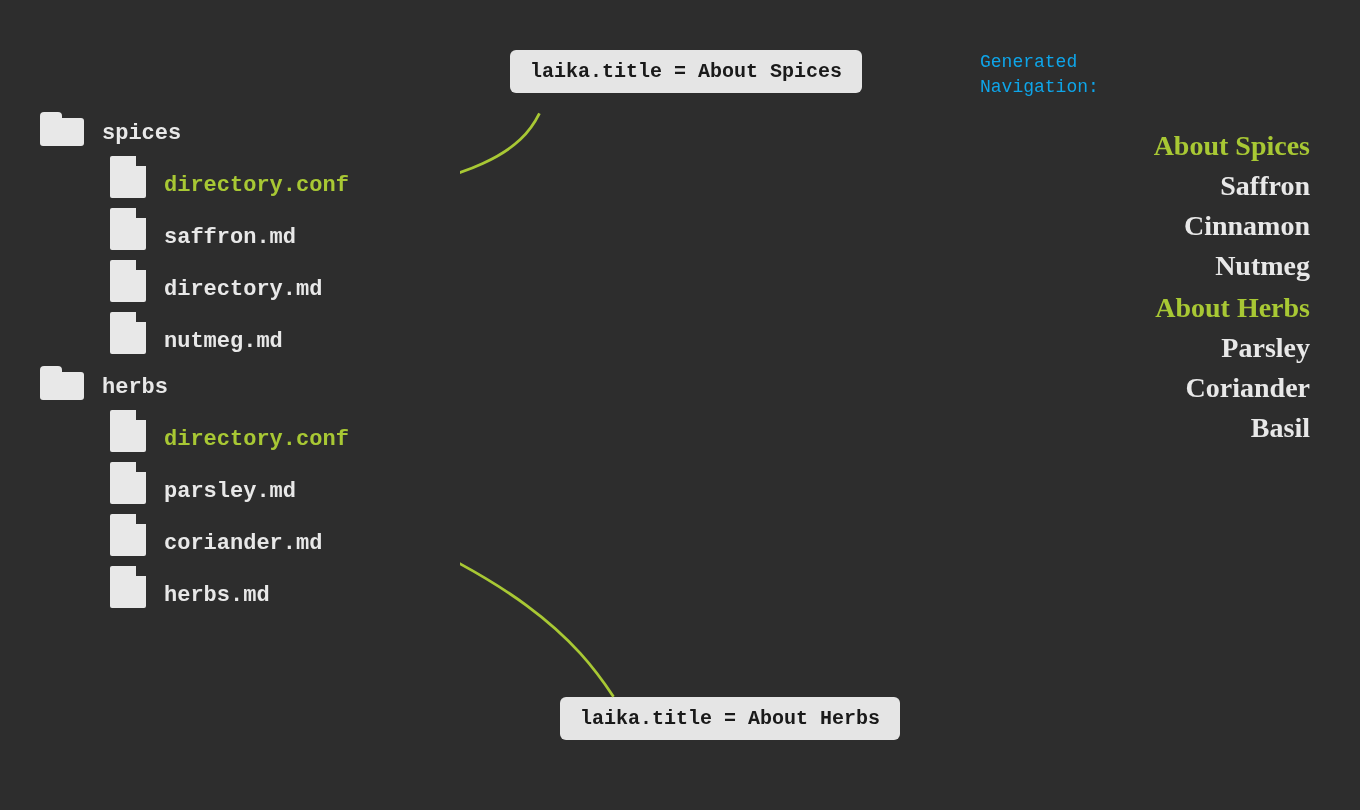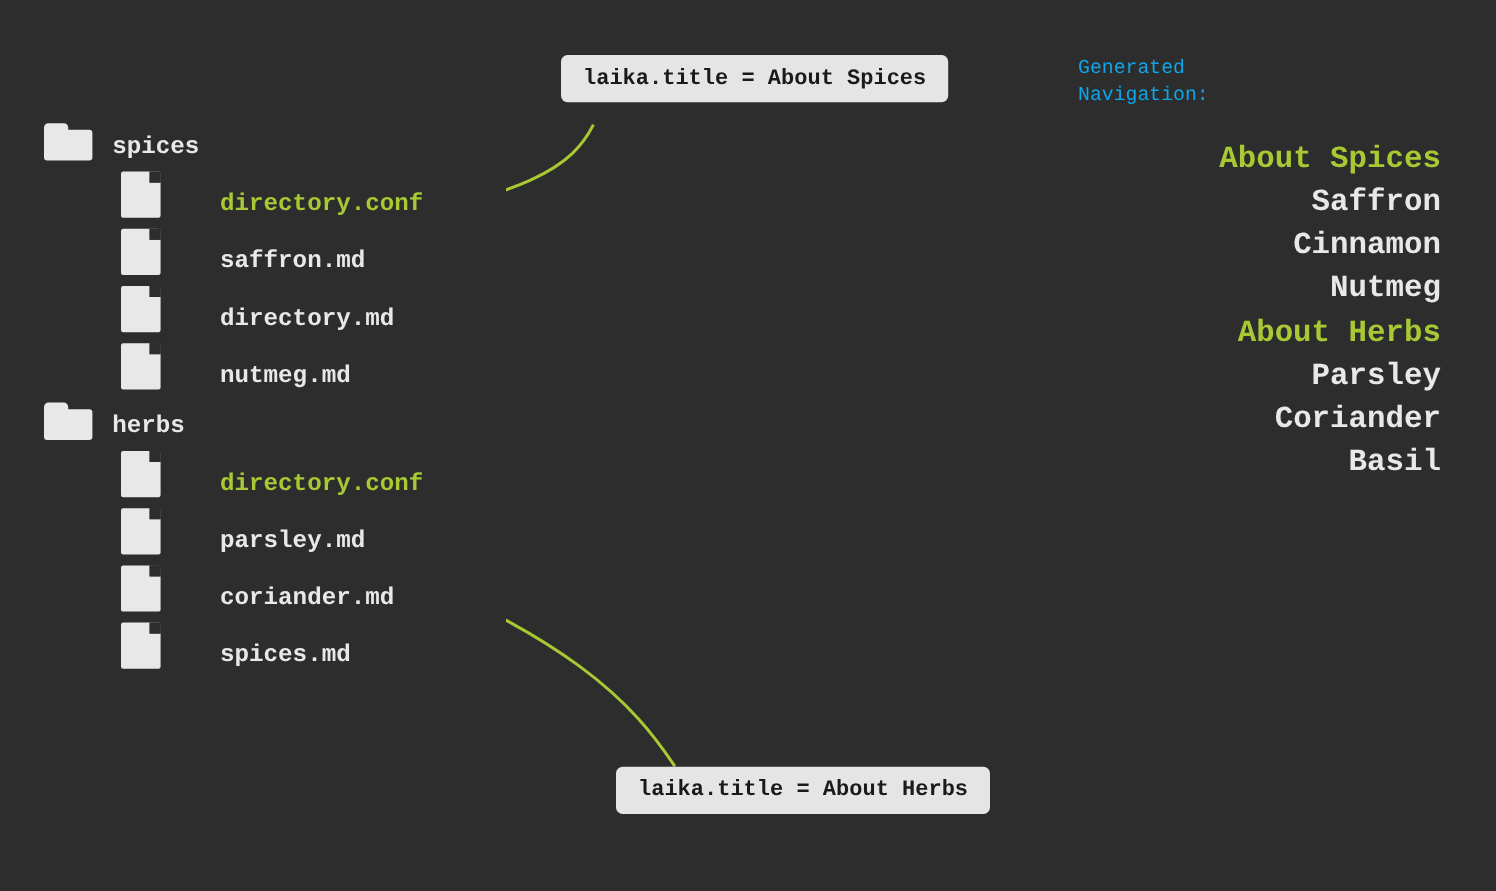--- a/index.html
+++ b/index.html
@@ -31,21 +31,20 @@
       display: flex;
       align-items: flex-end;
       margin-bottom: 10px;
       font-size: 22px;
       color: #e8e8e8;
       font-weight: bold;
     }
 
     .tree-item.indent {
       margin-left: 70px;
-      gap: 36px;
     }
 
     .tree-item .icon {
       margin-right: 18px;
       flex-shrink: 0;
     }
 
     .tree-item .filename {
       color: #e8e8e8;
     }
@@ -126,21 +125,21 @@
       line-height: 1.4;
       margin-bottom: 30px;
     }
 
     .nav-items {
       list-style: none;
     }
 
     .nav-item {
       font-size: 28px;
-      font-family: Liberation Mono, monospace;
+      font-family: Liberation Serif, serif;
       margin-bottom: 8px;
       text-align: right;
       padding-right: 10px;
     }
 
     .nav-item.section-header {
       color: #a8c834;
       font-weight: bold;
       margin-top: 10px;
     }
@@ -225,21 +224,21 @@
     <div class="tree-item indent">
       <span class="icon file-icon"></span>
       <span class="filename">parsley.md</span>
     </div>
     <div class="tree-item indent">
       <span class="icon file-icon"></span>
       <span class="filename">coriander.md</span>
     </div>
     <div class="tree-item indent">
       <span class="icon file-icon"></span>
-      <span class="filename">spices.md</span>
+      <span class="filename">herbs.md</span>
     </div>
   </div>
 
   <div class="middle-area">
 
     <div class="annotation-box annotation-top">laika.title = About Spices</div>
 
     <div class="annotation-box annotation-bottom">laika.title = About Herbs</div>
 
     <svg class="arrows-svg" viewBox="0 0 550 810">

